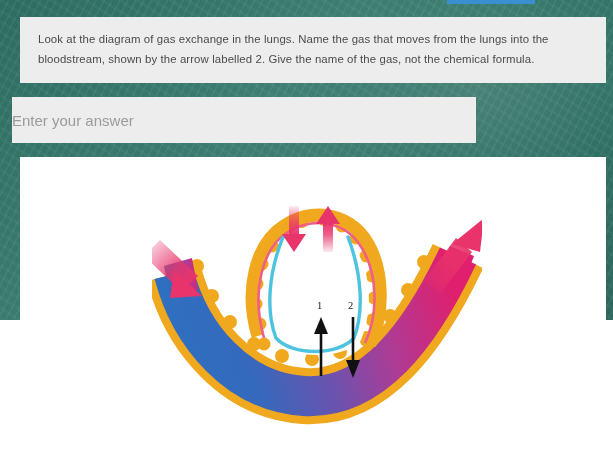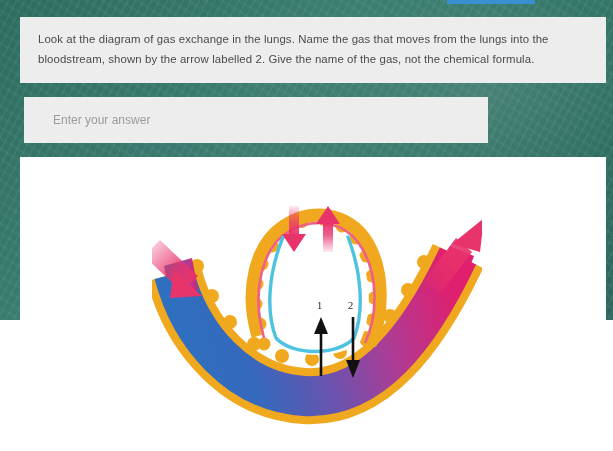--- a/index.html
+++ b/index.html
@@ -68,31 +68,31 @@
     margin: 0;
     font-size: 11.4px;
     line-height: 19.5px;
     color: #4a4a4a;
     letter-spacing: 0.1px;
   }
 
   
   #answer-field {
     position: absolute;
-    left: 24px;
+    left: 12px;
     top: 97px;
     width: 464px;
     height: 46px;
     background: #ededed;
     border: none;
     outline: none;
     box-sizing: border-box;
-    padding: 0 29px;
+    padding: 0 0;
     font-family: "Liberation Sans", sans-serif;
-    font-size: 12px;
+    font-size: 15px;
     color: #3c3c3c;
   }
   #answer-field::placeholder {
     color: #9b9b9b;
     opacity: 1;
   }
 
   
   #diagram-panel {
     position: absolute;

